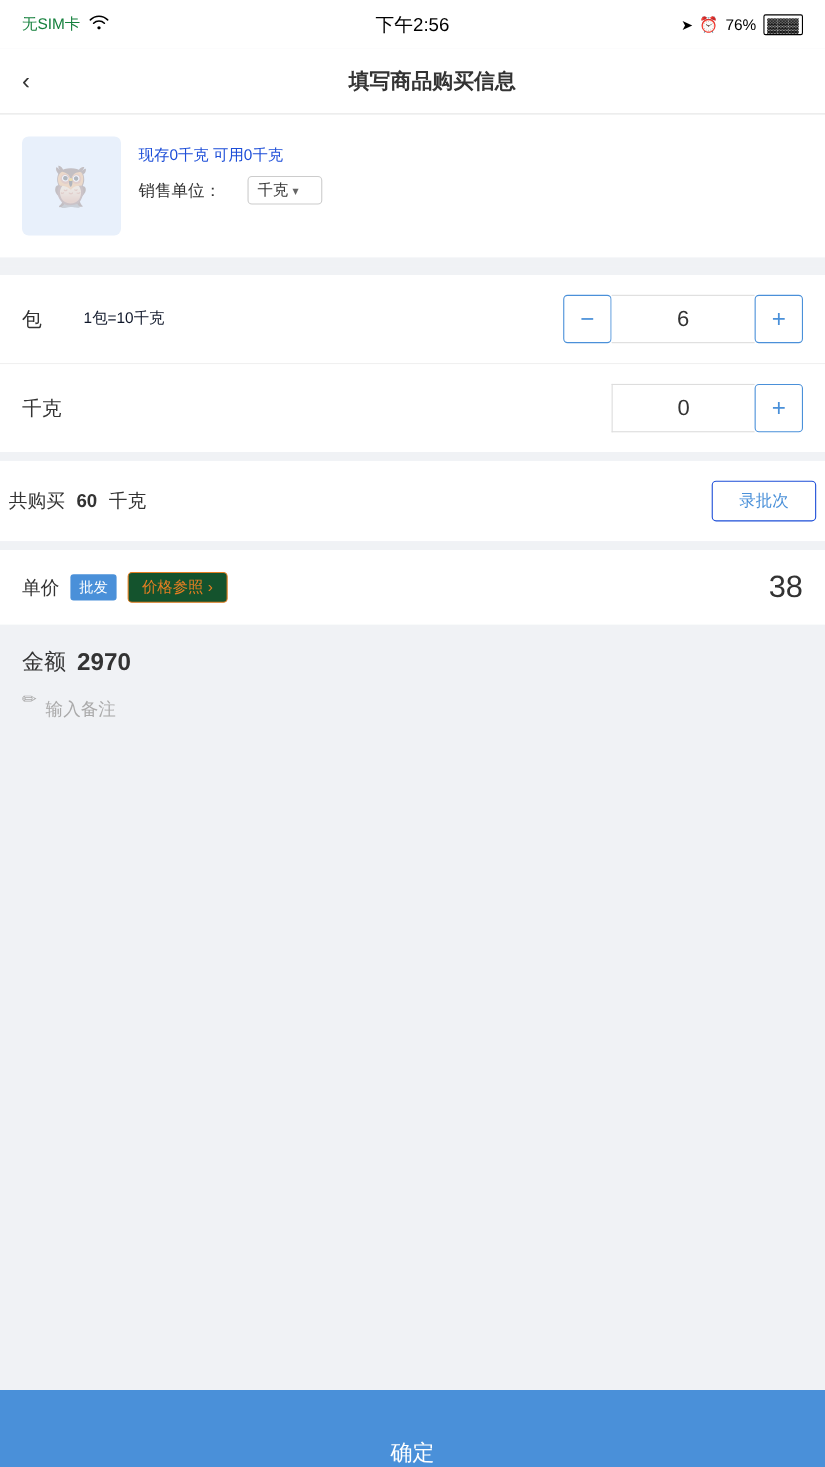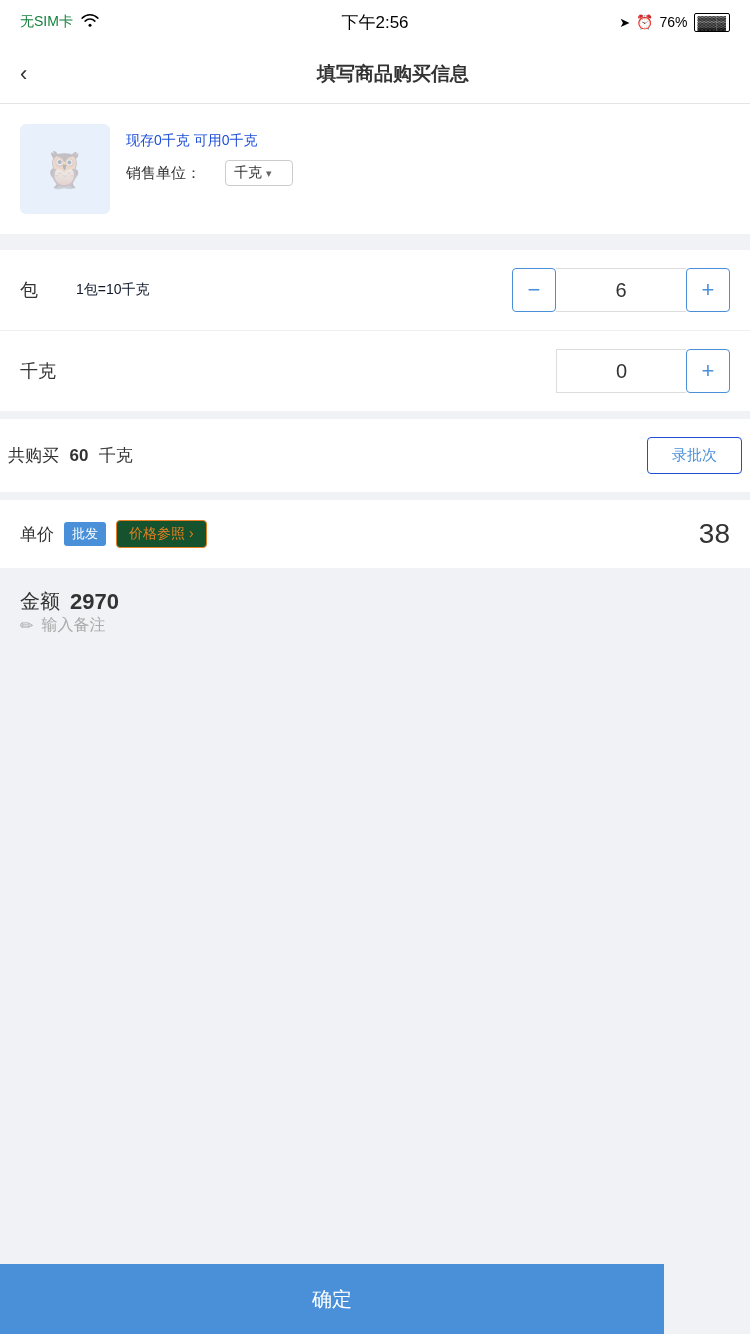--- a/index.html
+++ b/index.html
@@ -288,25 +288,25 @@
       color: #aaa;
       font-size: 16px;
       padding-bottom: 20px;
     }
 
     
     .bottom-btn {
       position: fixed;
       bottom: 0;
       left: 0;
-      width: 664px;
+      width: 750px;
       height: 70px;
       background: #4a90d9;
       display: flex;
-      align-items: center;
+      align-items: flex-end;
       justify-content: center;
       cursor: pointer;
     }
     .bottom-btn-text {
       font-size: 20px;
       color: #fff;
       font-weight: 500;
     }
 
     
@@ -401,21 +401,21 @@
   <span class="price-value">38</span>
 </div>
 
 <div class="amount-section">
   <div class="amount-row">
     <span class="amount-label">金额</span>
     <span class="amount-value">2970</span>
   </div>
   <div class="remark-row">
     <span style="color:#aaa; font-size:16px;">✏</span>
-    <span style="color:#aaa; font-size:16px;">输入备注</span>
+    <span style="color:#aaa; font-size:16px;margin-top:20px;">输入备注</span>
   </div>
 </div>
 
 <div style="height: 400px; background:#f0f2f5;"></div>
 
 <div class="bottom-btn">
   <span class="bottom-btn-text">确定</span>
 </div>
 
 </body></html>

